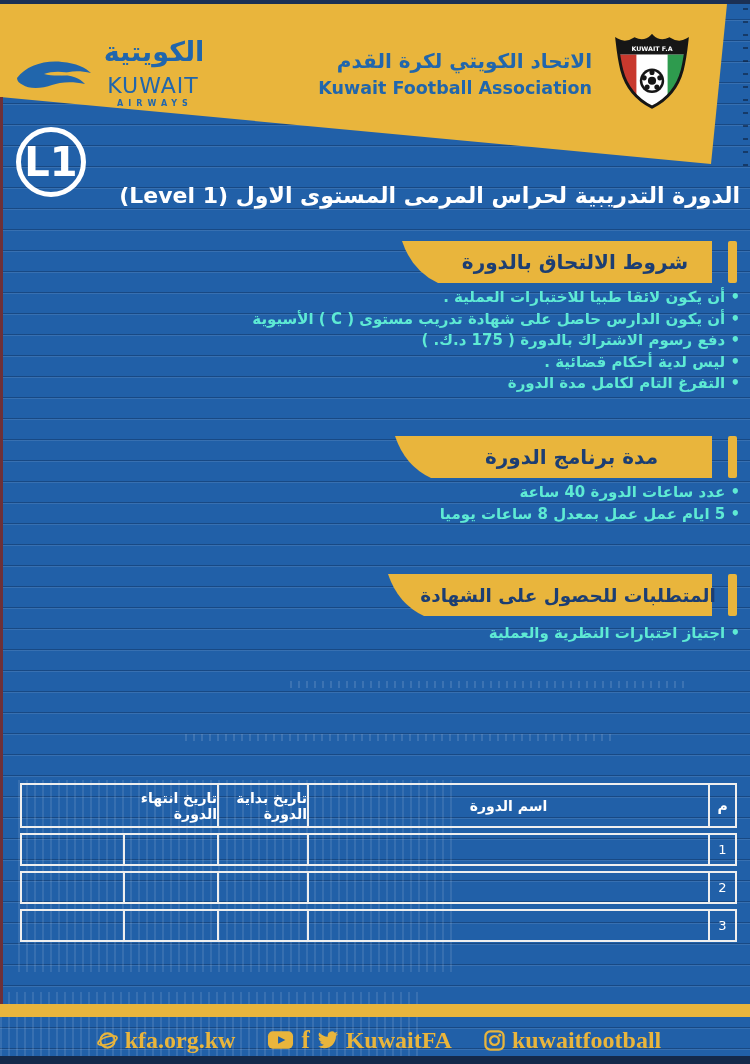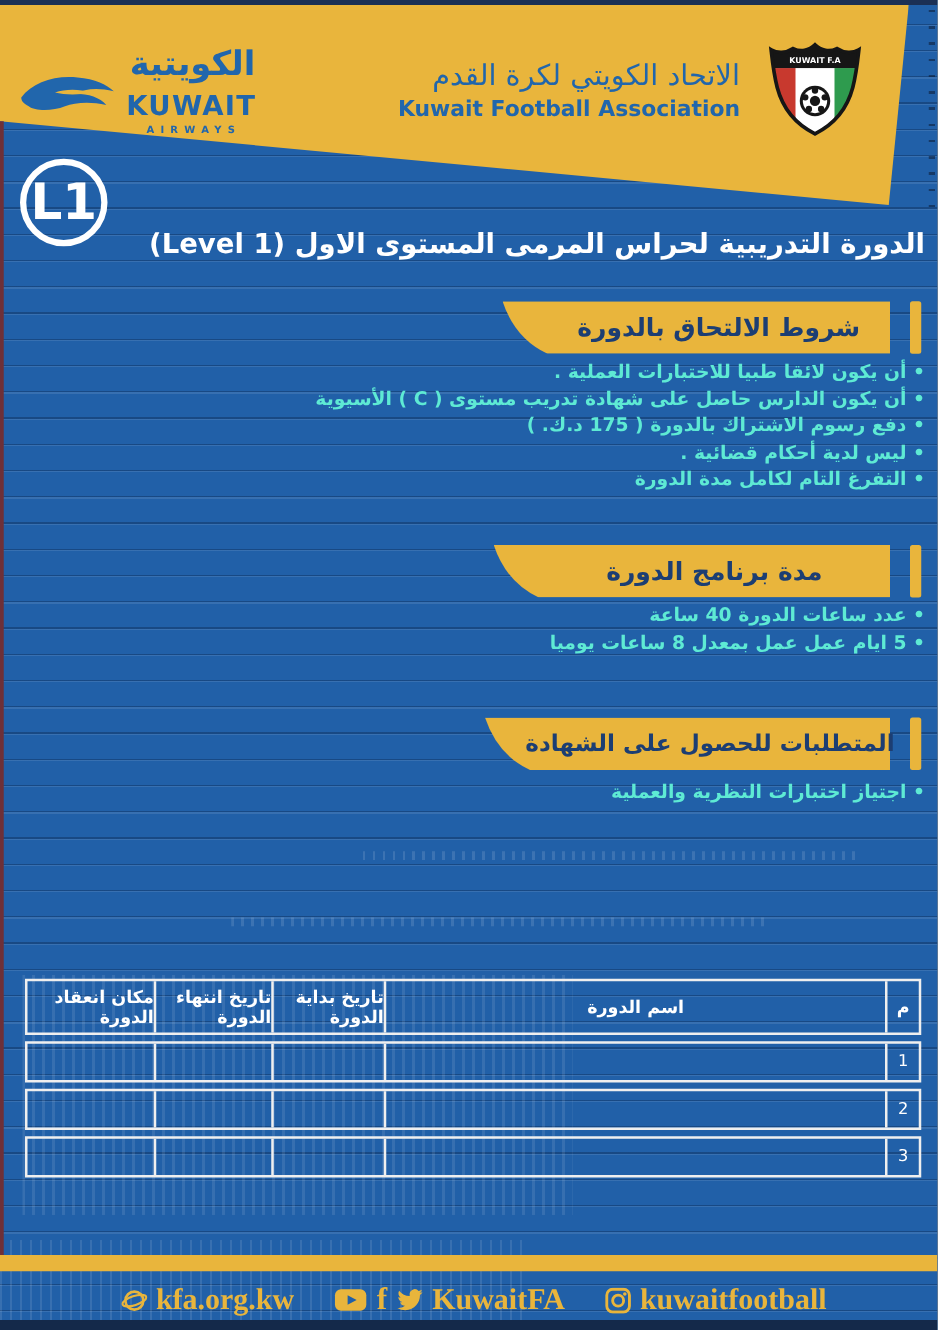--- a/index.html
+++ b/index.html
@@ -19,27 +19,27 @@
   .edge-dashes{position:absolute;top:8px;right:2px;width:5px;height:158px;
     background:repeating-linear-gradient(180deg, rgba(10,20,40,.5) 0 2px, transparent 2px 13px);}
   .left-edge{position:absolute;top:97px;left:0;width:3px;height:907px;background:#6E3038;}
 
   
   .ka-logo{position:absolute;left:14px;top:40px;width:210px;height:80px;}
   .ka-bird{position:absolute;left:0;top:18px;width:80px;height:36px;}
   .ka-arabic{position:absolute;left:80px;top:-4px;width:120px;text-align:center;
     font-size:27px;font-weight:bold;color:#2166AC;direction:rtl;}
   .ka-name{position:absolute;left:78px;top:33px;width:122px;text-align:center;
-    font-size:22px;font-weight:bold;letter-spacing:1px;color:#2166AC;}
+    font-size:22px;font-weight:normal;letter-spacing:1px;color:#2166AC;}
   .ka-sub{position:absolute;left:82px;top:59px;width:118px;text-align:center;
     font-size:8px;letter-spacing:5px;color:#2166AC;font-weight:bold;}
 
   
   .kfa-text{position:absolute;right:158px;top:46px;width:300px;text-align:right;color:#2166AC;}
-  .kfa-ar{font-size:23px;font-weight:normal;direction:rtl;line-height:30px;}
+  .kfa-ar{font-size:20px;font-weight:bold;direction:rtl;line-height:30px;}
   .kfa-en{font-size:17.5px;font-weight:bold;line-height:24px;}
   .kfa-crest{position:absolute;left:610px;top:33px;width:84px;height:78px;}
 
   .l1-badge{position:absolute;left:16px;top:127px;width:70px;height:70px;border:5px solid #fff;
     border-radius:50%;display:flex;align-items:center;justify-content:center;
     color:#fff;font-size:40px;font-weight:bold;box-sizing:border-box;}
 
   .main-title{position:absolute;right:10px;top:183px;width:732px;text-align:right;direction:rtl;
     color:#fff;font-size:22px;font-weight:bold;}
 
@@ -174,21 +174,20 @@
     <div class="bullet">اجتياز اختبارات النظرية والعملية</div>
   </div>
 
 
   <div class="table">
     <div class="thead">
       <div class="tcell c-num">م</div>
       <div class="tcell c-name">اسم الدورة</div>
       <div class="tcell c-start">تاريخ بداية الدورة</div>
       <div class="tcell c-end">تاريخ انتهاء الدورة</div>
-      <div class="tcell c-venue">مكان انعقاد الدورة</div>
     </div>
     <div class="trow">
       <div class="tcell c-num">1</div>
       <div class="tcell c-name"></div>
       <div class="tcell c-start"></div>
       <div class="tcell c-end"></div>
       <div class="tcell c-venue"></div>
     </div>
     <div class="trow">
       <div class="tcell c-num">2</div>

